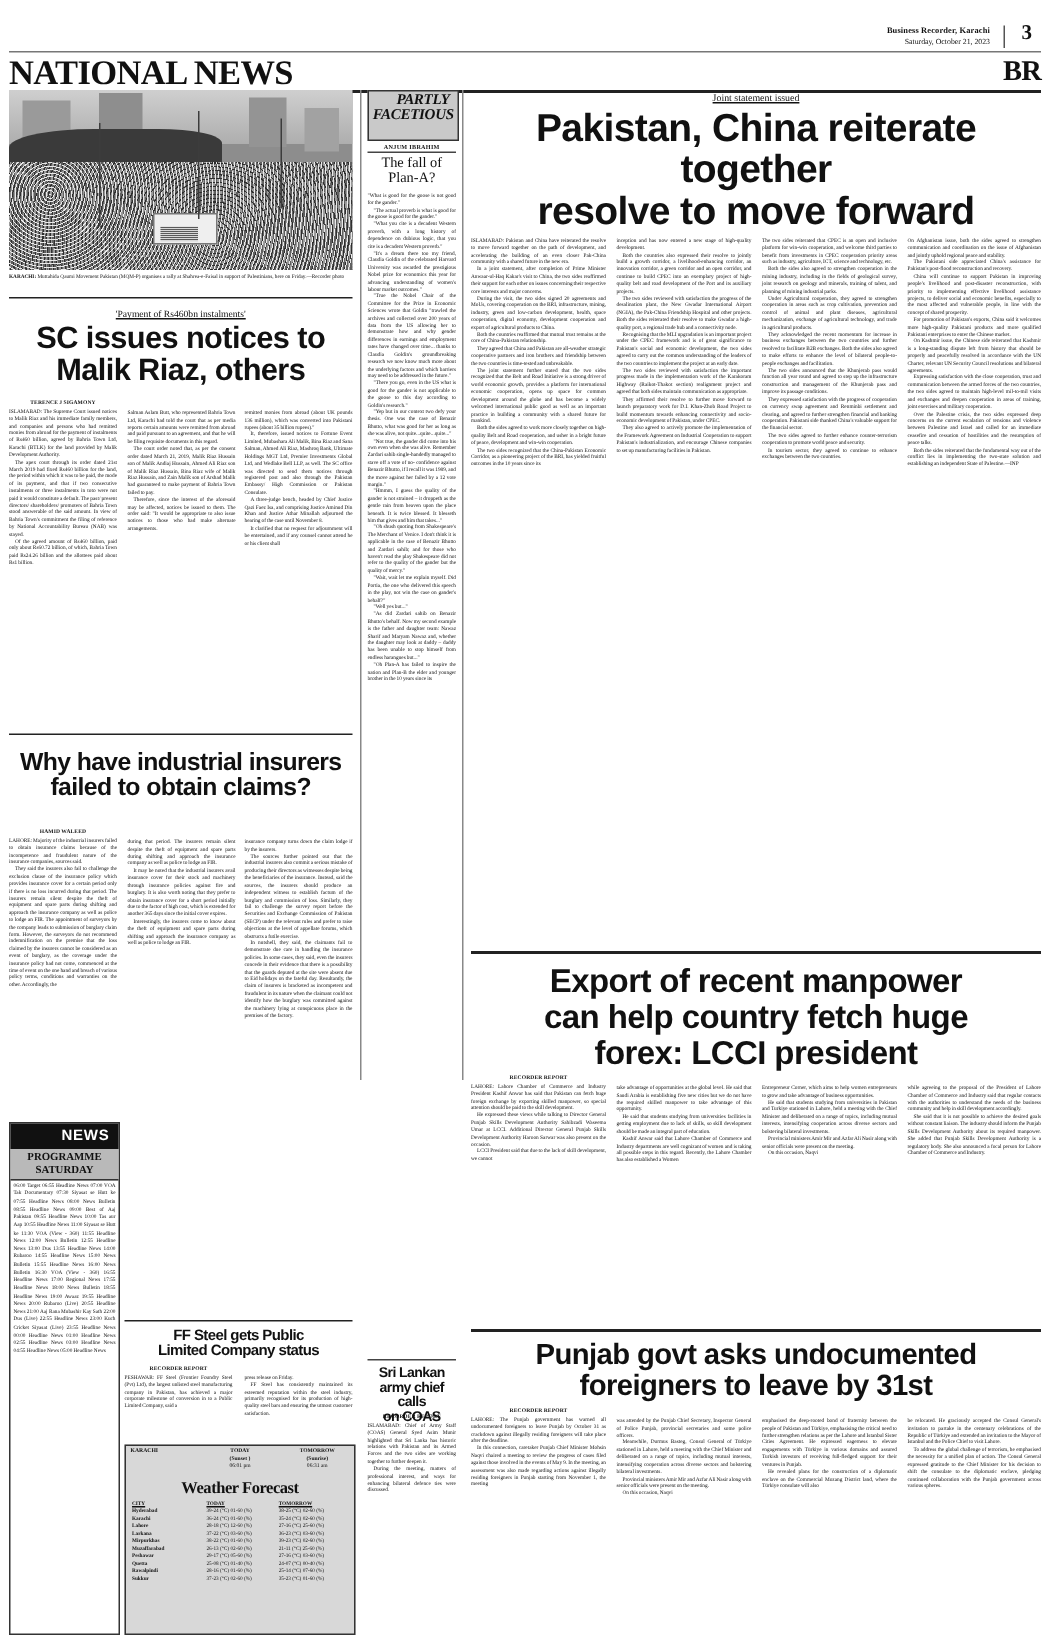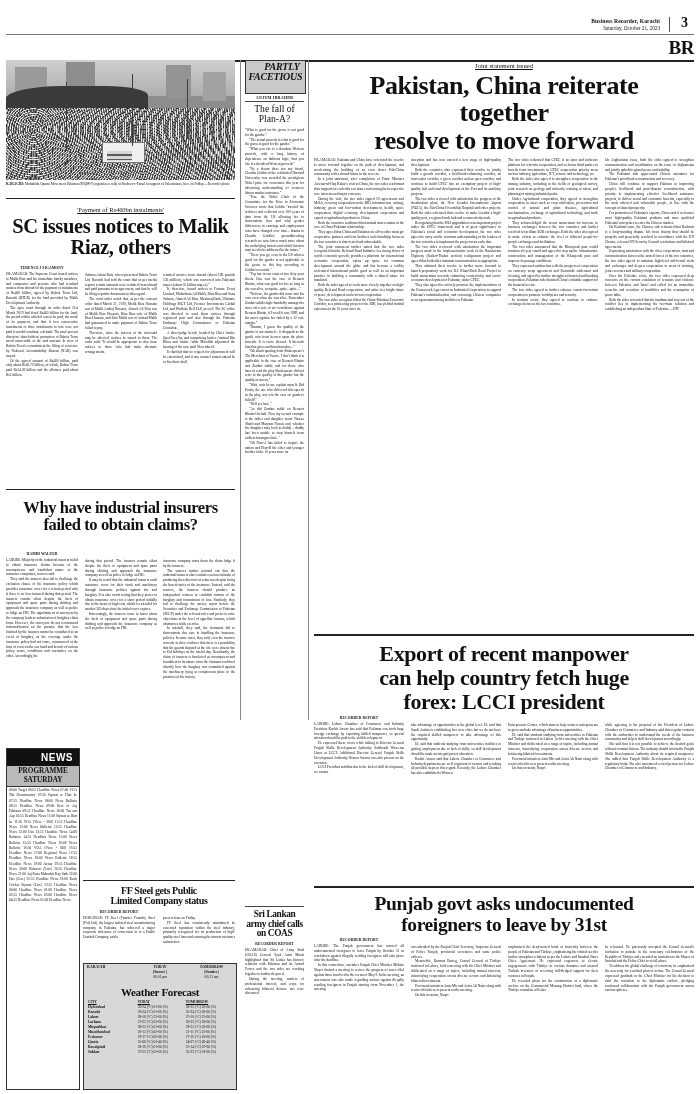--- a/index.html
+++ b/index.html
@@ -16,21 +16,21 @@
   .mh-rule{position:absolute;left:0;top:26px;width:688px;height:1px;background:#777;}
   .mh-title{position:absolute;left:0;top:29px;font-size:23px;font-weight:bold;letter-spacing:-0.4px;line-height:1;font-family:"Liberation Serif",serif;}
   .mh-br{position:absolute;right:0;top:30px;font-size:19px;font-weight:bold;letter-spacing:-0.5px;line-height:1;}
   .mh-rule2{position:absolute;left:0;top:52px;width:688px;height:1.5px;background:#222;}
 
   
   .col-txt{font-size:3.55px;line-height:1.36;text-align:justify;hyphens:auto;-webkit-hyphens:auto;word-spacing:-0.2px;}
   .col-txt p{margin:0 0 0 0;text-indent:4px;}
   .col-txt p.noind{text-indent:0;}
   .byline{font-size:3.7px;font-weight:bold;text-align:center;letter-spacing:.1px;margin-bottom:1px;}
-  .hl{font-weight:bold;text-align:center;font-family:Liberation Serif, serif;line-height:1.02;letter-spacing:-0.4px;}
+  .hl{font-weight:bold;text-align:center;font-family:Liberation Sans, sans-serif;line-height:1.02;letter-spacing:-0.4px;}
   .kicker{font-size:6.4px;text-align:center;text-decoration:underline;font-family:"Liberation Serif",serif;}
   .rule{background:#222;height:1px;}
   .rulet{background:#444;height:.6px;}
 
   
   .photo{position:absolute;background:#8d8d8d;overflow:hidden;}
   .photo .sky{position:absolute;left:0;top:0;right:0;height:30%;
      background:linear-gradient(#cfcfcf,#aeaeae);}
   .photo .bldg{position:absolute;background:#9a9a9a;}
   .photo .trees{position:absolute;left:0;top:22%;width:62%;height:26%;background:#3a3a3a;
@@ -79,20 +79,21 @@
 <div class="page">
 
   <div class="masthead">
     <div class="mh-meta">
       <div class="m1">Business Recorder, Karachi</div>
       <div class="m2">Saturday, October 21, 2023</div>
     </div>
     <div class="mh-divider"></div>
     <div class="mh-pageno">3</div>
     <div class="mh-rule"></div>
+    <div class="mh-title">NATIONAL NEWS</div>
     <div class="mh-br">BR</div>
     <div class="mh-rule2"></div>
   </div>
 
   <div class="photo" style="left:6px;top:60px;width:229px;height:120px;">
     <div class="sky"></div>
     <div class="bldg" style="left:4%;top:6%;width:14%;height:26%;"></div>
     <div class="bldg" style="left:26%;top:2%;width:13%;height:30%;background:#8e8e8e;"></div>
     <div class="bldg" style="left:70%;top:4%;width:11%;height:28%;background:#949494;"></div>
     <div class="bldg" style="left:86%;top:10%;width:10%;height:24%;background:#a2a2a2;"></div>

